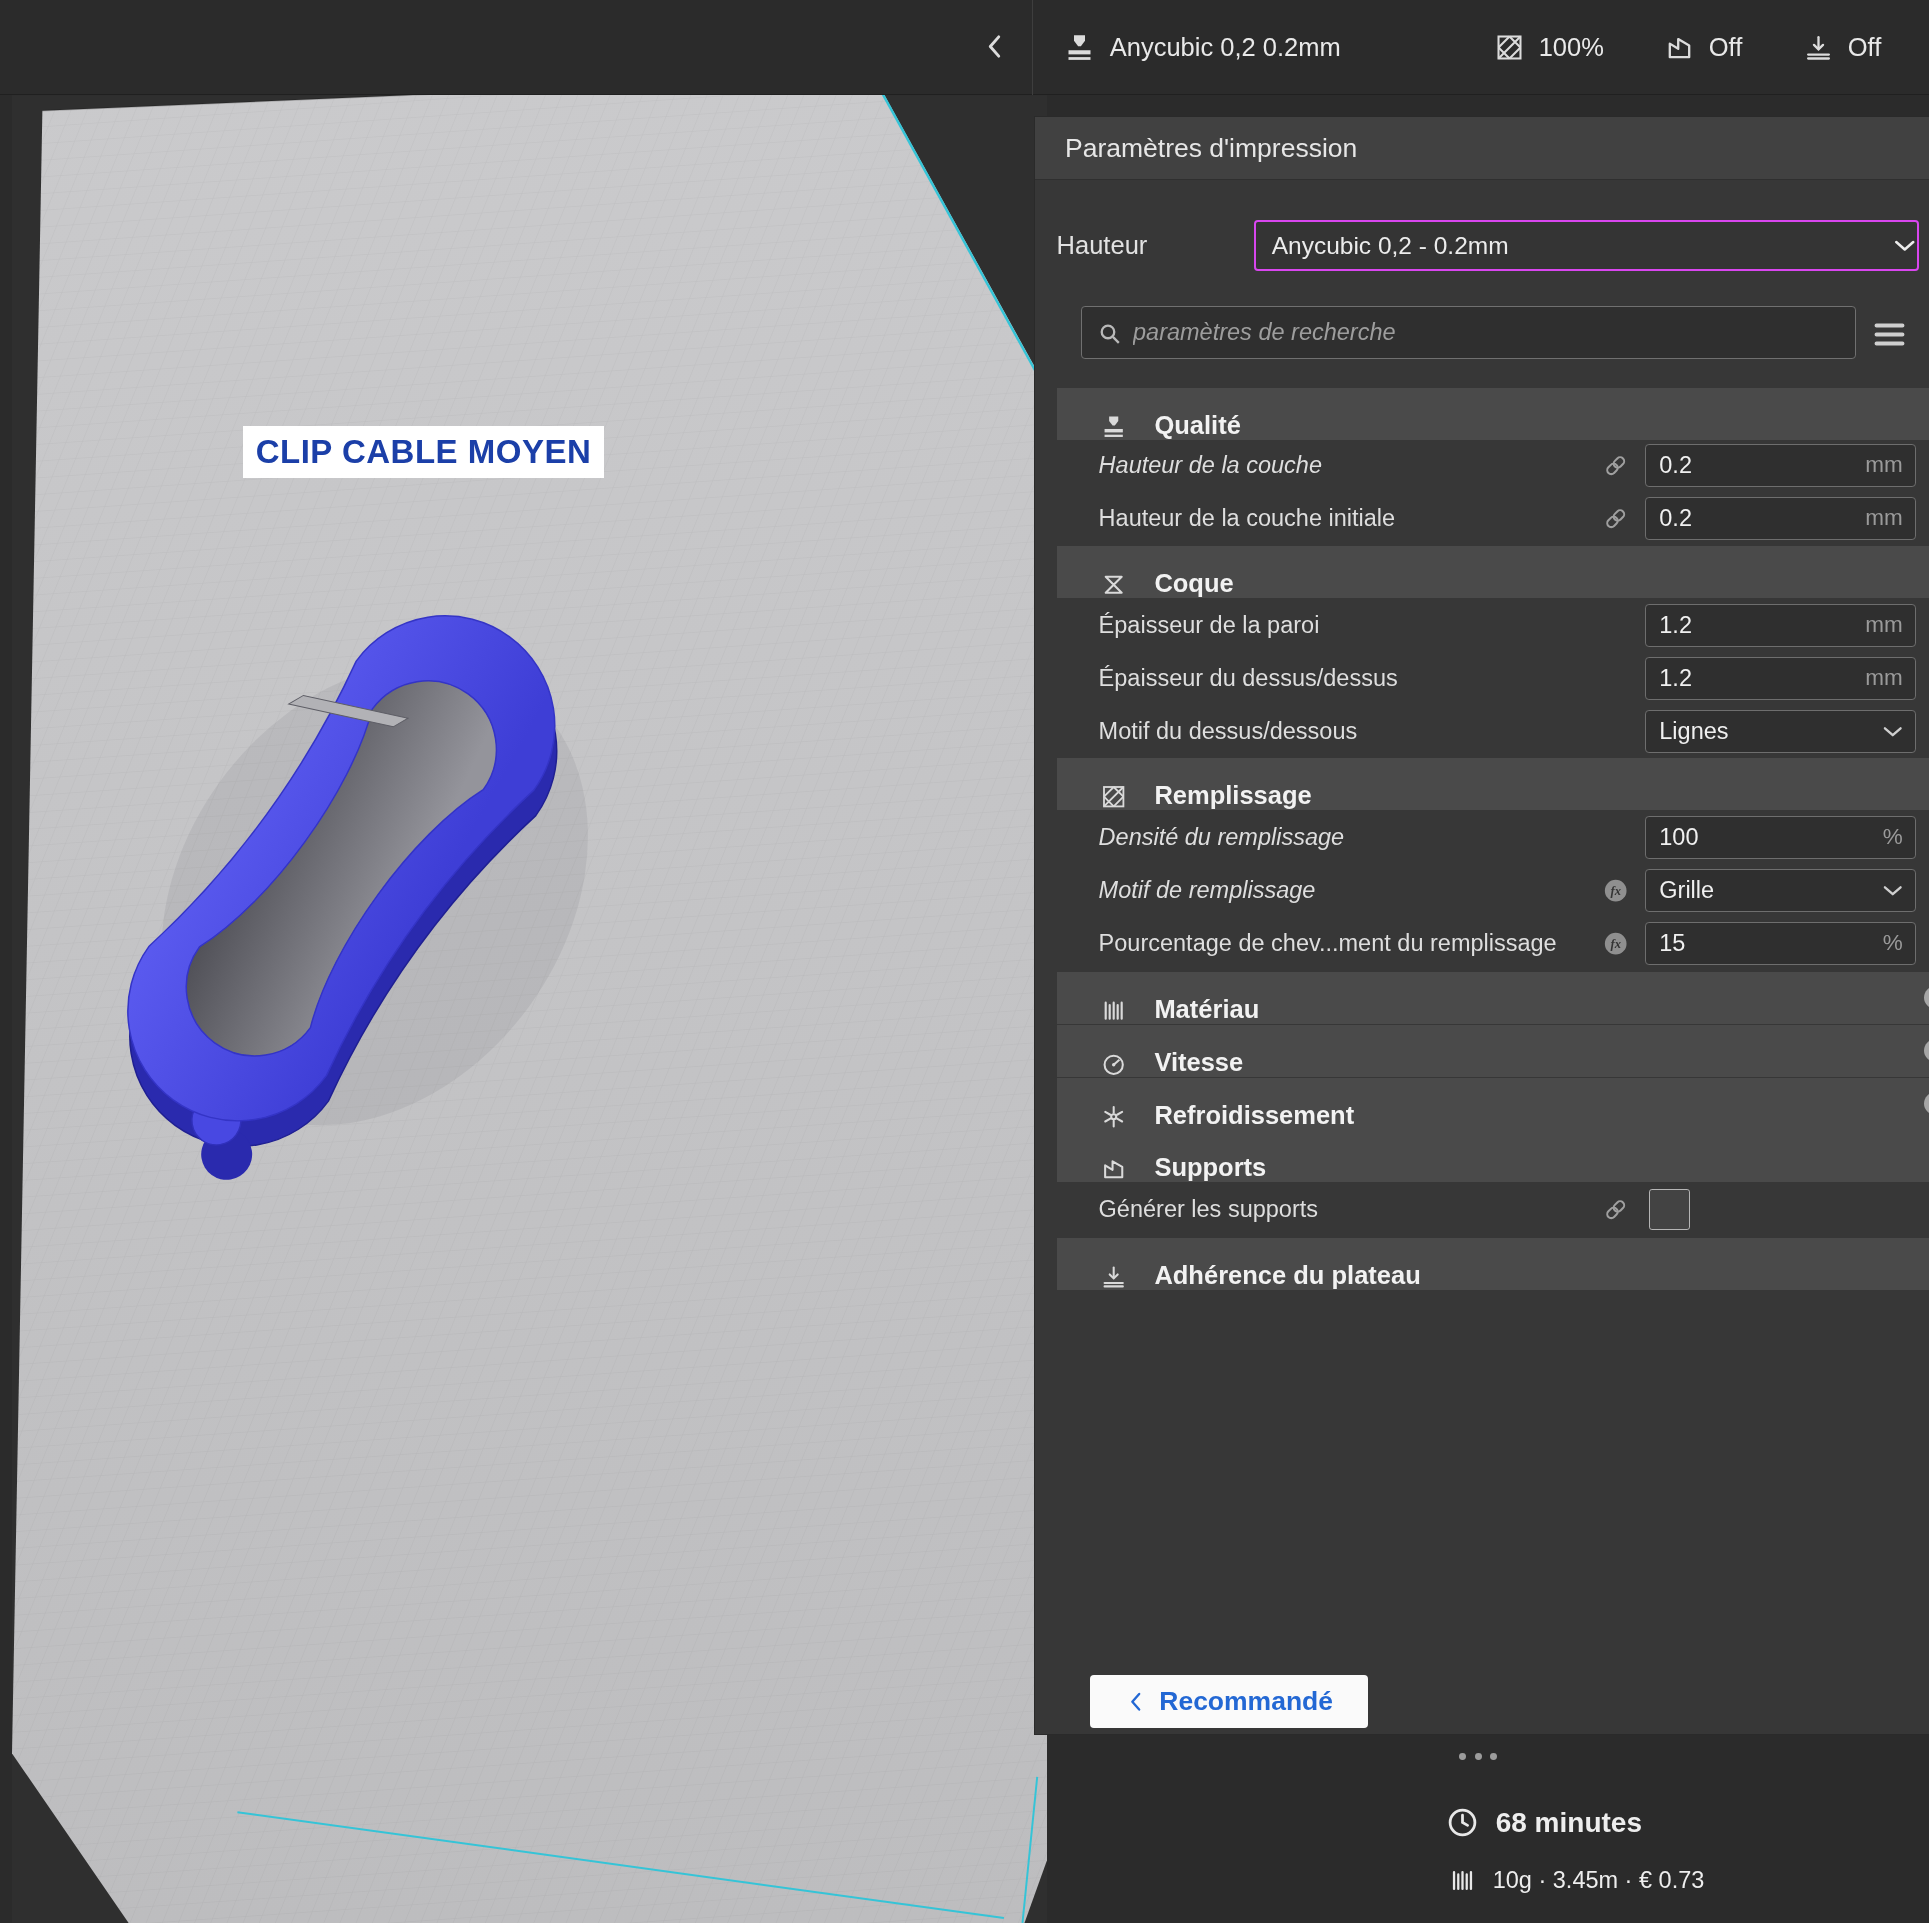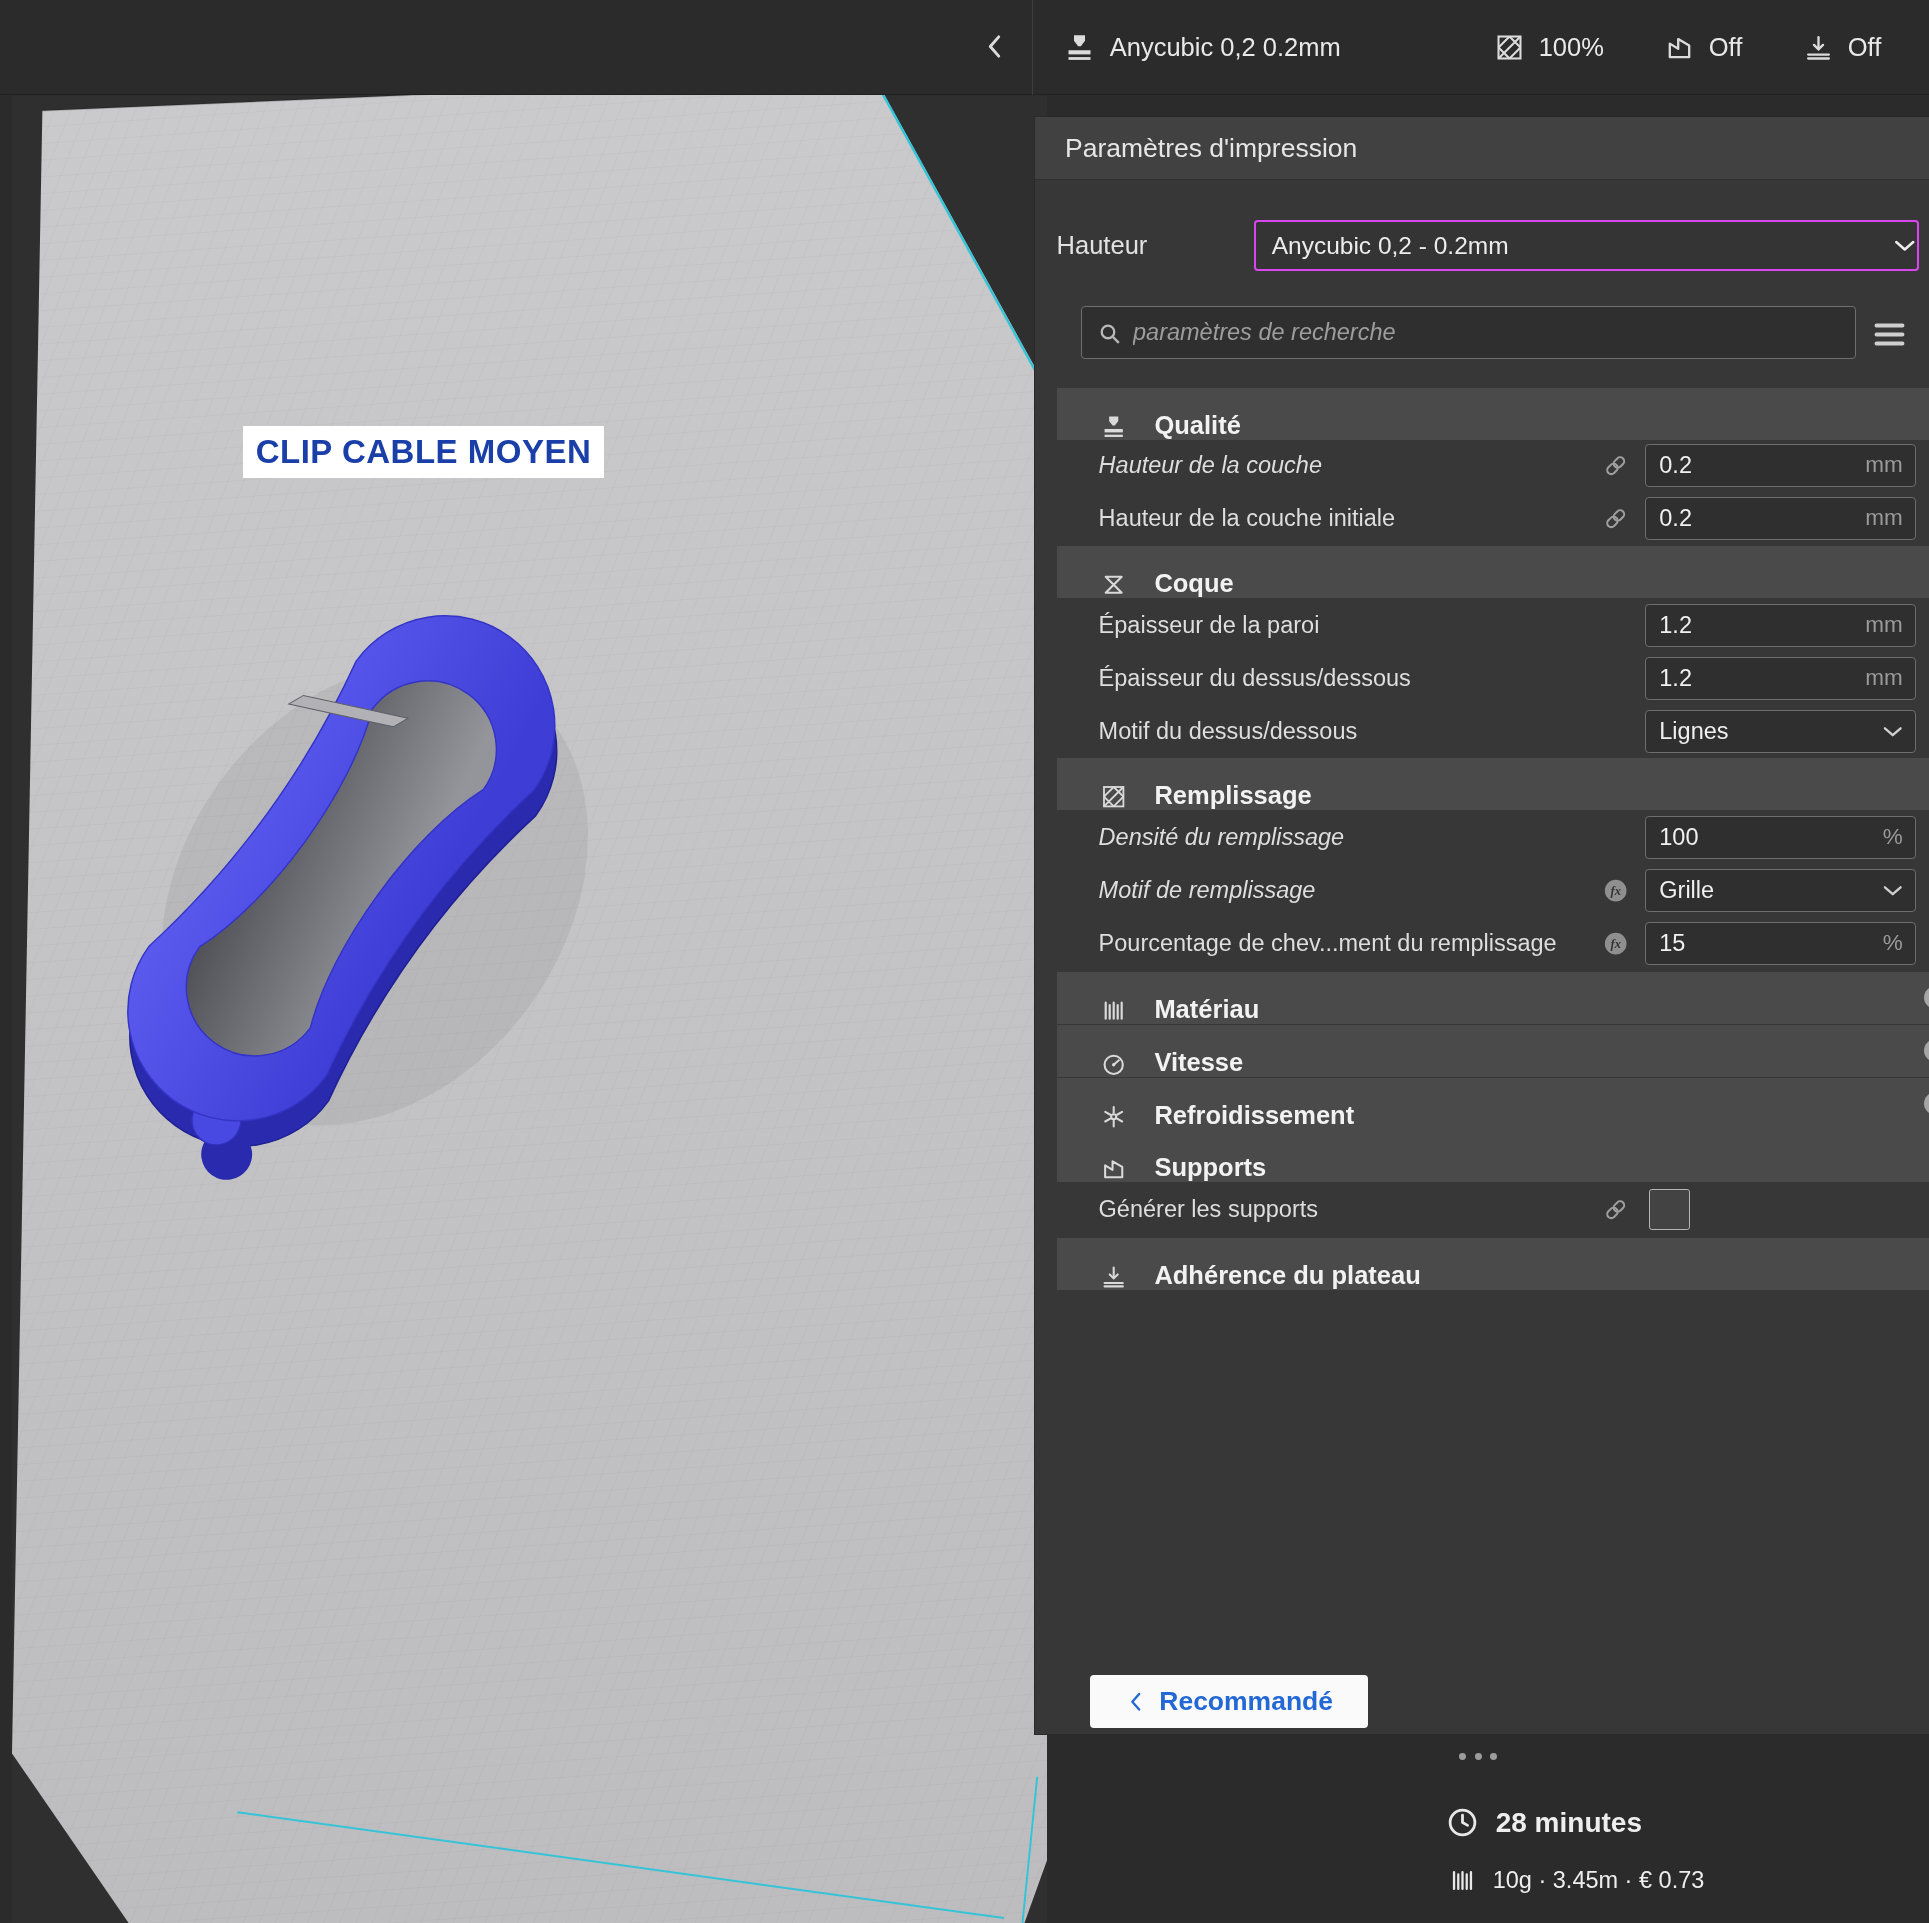--- a/index.html
+++ b/index.html
@@ -316,21 +316,21 @@
 
     <div class="srow" style="top:482px">
       <span class="lbl">Épaisseur de la paroi</span>
       <div class="vbox">
         <span class="val">1.2</span>
         <span class="unit">mm</span>
       </div>
     </div>
 
     <div class="srow" style="top:535px">
-      <span class="lbl">Épaisseur du dessus/dessous</span>
+      <span class="lbl">Épaisseur du dessus/dessus</span>
       <div class="vbox">
         <span class="val">1.2</span>
         <span class="unit">mm</span>
       </div>
     </div>
 
     <div class="srow" style="top:588px">
       <span class="lbl">Motif du dessus/dessous</span>
       <div class="vbox">
         <span class="val">Lignes</span>
@@ -460,21 +460,21 @@
   <div id="drag-dots">
     <span></span>
     <span></span>
     <span></span>
   </div>
 
   <div class="stat-row" id="stat-time">
     <svg class="ic" width="35" height="35" viewBox="0 0 36 36">
         <use href="#sym-clock"></use>
       </svg>
-    <span>28 minutes</span>
+    <span>68 minutes</span>
   </div>
   <div class="stat-row" id="stat-mat">
     <svg class="ic" width="29" height="33" viewBox="0 0 30 34">
         <use href="#sym-material"></use>
       </svg>
     <span>10g · 3.45m · € 0.73</span>
   </div>
 
 </div>
 

